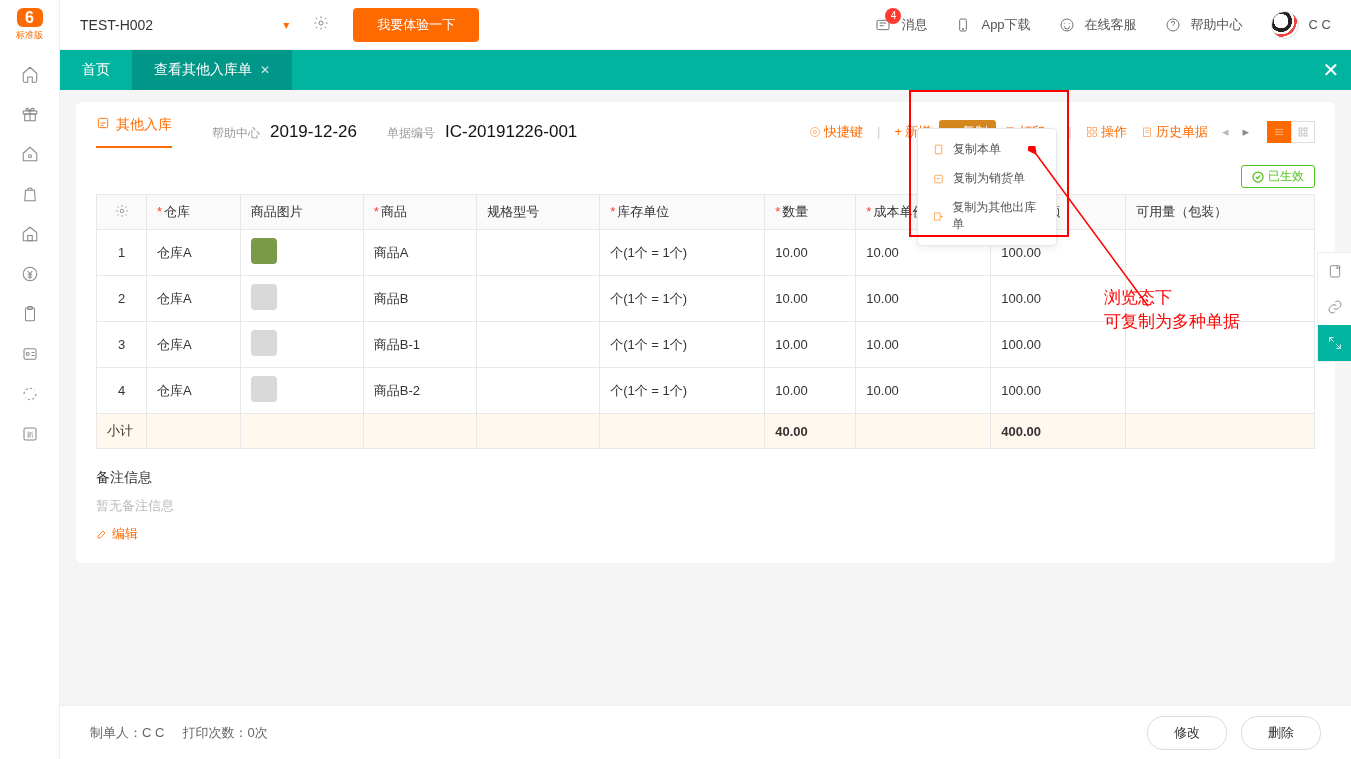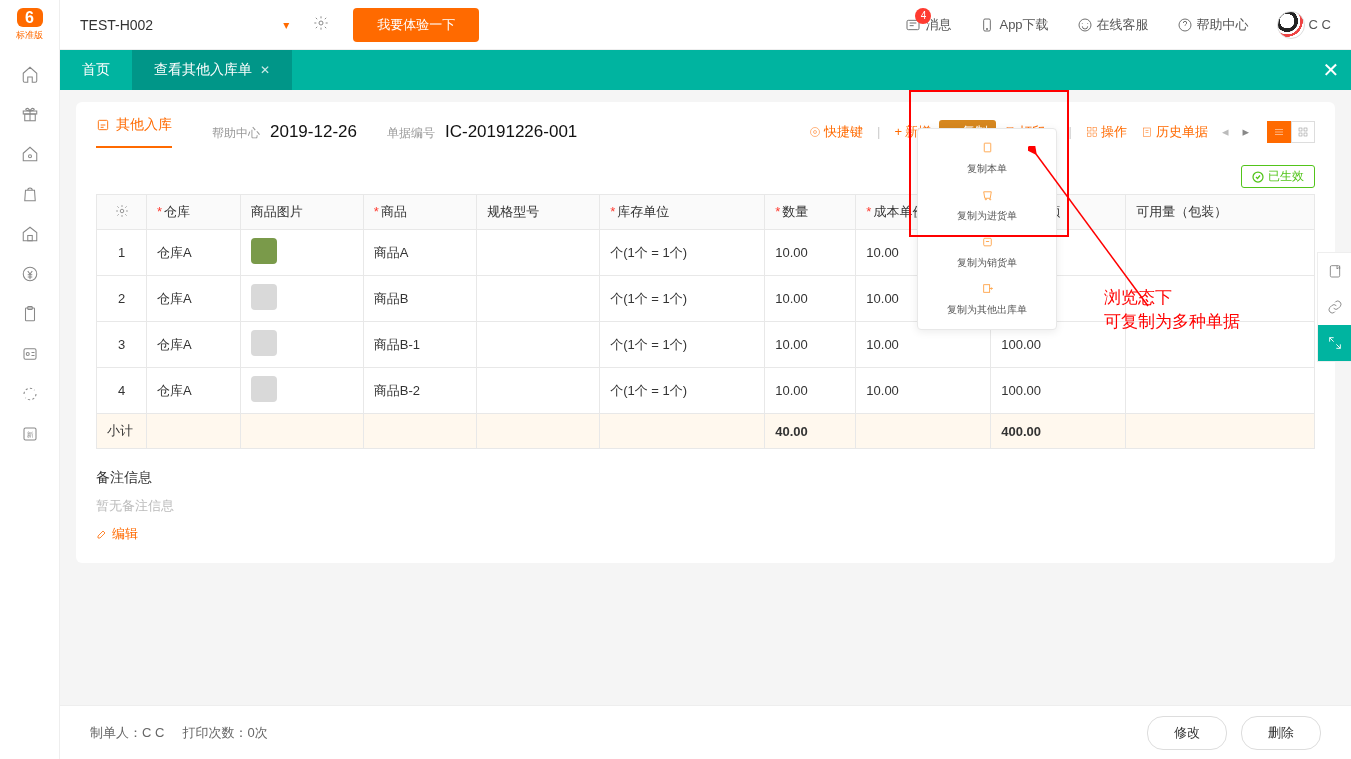--- a/index.html
+++ b/index.html
@@ -15,40 +15,40 @@
 .nav-icon svg { width: 18px; height: 18px; stroke: #888; fill: none; stroke-width: 1.4; }
 
 
 .main { flex: 1; display: flex; flex-direction: column; background: #bef264; }
 .topbar { height: 50px; display: flex; align-items: center; padding: 0 20px; border-bottom: 1px solid #eee; background: #fff; }
 .company-select { display: flex; align-items: center; gap: 130px; color: #333; font-size: 14px; }
 .chevron-down { color: #ff6a00; font-size: 12px; }
 .gear-top { margin-left: 24px; color: #888; }
 .try-btn { margin-left: 24px; background: #ff6a00; color: #fff; border: none; padding: 8px 24px; border-radius: 4px; font-size: 13px; cursor: pointer; }
 .topbar-right { margin-left: auto; display: flex; align-items: center; gap: 28px; color: #555; font-size: 13px; }
-.topbar-item { display: flex; align-items: center; gap: 4px; cursor: pointer; position: relative; }
+.topbar-item { display: flex; align-items: center; gap: 10px; cursor: pointer; position: relative; }
 .topbar-item svg { width: 16px; height: 16px; stroke: #666; fill: none; stroke-width: 1.4; }
 .badge-dot { position: absolute; top: -8px; left: 10px; background: #ff3b30; color: #fff; border-radius: 50%; width: 16px; height: 16px; font-size: 10px; display: flex; align-items: center; justify-content: center; }
 .avatar { width: 28px; height: 28px; border-radius: 50%; background: radial-gradient(circle at 35% 35%, #fff 0%, #fff 30%, #222 31%, #222 45%, #fff 46%, #fff 55%, #e44 56%, #e44 65%, #fff 66%); border: 1px solid #ddd; }
 
 
 .tabs-strip { height: 40px; background: #00b4a0; display: flex; align-items: stretch; }
 .tab { padding: 0 22px; display: flex; align-items: center; color: #fff; font-size: 14px; cursor: pointer; }
 .tab.home { background: #00b4a0; }
 .tab.active { background: #009688; }
 .tab-close { margin-left: 8px; font-size: 12px; opacity: 0.8; }
 .tabs-close-all { margin-left: auto; width: 40px; display: flex; align-items: center; justify-content: center; color: #fff; cursor: pointer; background: #00b4a0; font-size: 20px; }
 
 
 .content { flex: 1; padding: 12px 16px; overflow: auto; background: #f5f5f5; position: relative; }
 .card { background: #fff; border-radius: 6px; }
 
 
 .card-head { display: flex; align-items: center; padding: 14px 20px 10px 20px; position: relative; }
-.sub-tab { display: flex; align-items: center; gap: 6px; color: #ff6a00; font-size: 14px; padding-bottom: 12px; border-bottom: 2px solid #ff6a00; margin-bottom: -1px; }
+.sub-tab { display: flex; gap: 6px; color: #ff6a00; font-size: 14px; padding-bottom: 12px; border-bottom: 2px solid #ff6a00; margin-bottom: -1px; }
 .sub-tab svg { width: 14px; height: 14px; stroke: #ff6a00; fill: none; stroke-width: 1.6; }
 .head-meta { margin-left: 40px; display: flex; align-items: baseline; gap: 10px; color: #333; font-size: 14px; }
 .head-meta .label { color: #999; font-size: 12px; }
 .head-meta .val { font-size: 17px; color: #111; }
 .head-actions { margin-left: auto; display: flex; align-items: center; gap: 2px; color: #666; font-size: 13px; }
 .ha-item { display: flex; align-items: center; gap: 3px; padding: 3px 6px; border-radius: 3px; cursor: pointer; white-space: nowrap; }
 .ha-item svg { width: 12px; height: 12px; }
 .ha-item.orange { color: #ff6a00; }
 .ha-item.copy-active { background: #d6871f; color: #fff; padding: 3px 8px; }
 .ha-sep { color: #ccc; margin: 0 6px; }
@@ -58,21 +58,21 @@
 .vt-btn svg { width: 12px; height: 12px; }
 .vt-btn.active svg { stroke: #fff; }
 
 
 .red-box { position: absolute; border: 2px solid #ff0000; pointer-events: none; }
 .red-arrow { position: absolute; pointer-events: none; }
 .red-text { position: absolute; color: #ff0000; font-size: 17px; line-height: 1.4; pointer-events: none; }
 
 
 .dropdown { position: absolute; background: #fff; border: 1px solid #e8e8e8; box-shadow: 0 2px 8px rgba(0,0,0,0.08); border-radius: 4px; padding: 6px 0; width: 140px; }
-.dd-item { padding: 6px 14px; display: flex; align-items: center; gap: 8px; font-size: 10px; color: #555; cursor: pointer; flex-direction: column; }
+.dd-item { padding: 6px 14px; display: flex; align-items: center; gap: 8px; font-size: 12px; color: #555; cursor: pointer; }
 .dd-item svg { width: 13px; height: 13px; stroke: #ff9933; fill: none; stroke-width: 1.5; }
 
 
 .status-row { display: flex; justify-content: flex-end; padding: 8px 20px 6px; }
 .status-badge { border: 1px solid #52c41a; color: #52c41a; border-radius: 3px; padding: 2px 10px; font-size: 12px; display: flex; align-items: center; gap: 4px; }
 
 
 .form-row { display: flex; padding: 6px 30px 18px; gap: 380px; font-size: 13px; }
 .form-field .req { color: #ff3b30; margin-right: 2px; }
 .form-field .flabel { color: #666; }
@@ -433,28 +433,20 @@
 
       <div class="dropdown" style="top:38px; left:857px;">
         <div class="dd-item">
             <svg viewBox="0 0 24 24">
               <rect x="6" y="4" width="12" height="16" rx="1"></rect>
             </svg>
             <span>复制本单</span>
           </div>
         <div class="dd-item">
             <svg viewBox="0 0 24 24">
-              <path d="M5 7h14l-2 12H7z"></path>
-              <circle cx="9" cy="21" r="1"></circle>
-              <circle cx="17" cy="21" r="1"></circle>
-            </svg>
-            <span>复制为进货单</span>
-          </div>
-        <div class="dd-item">
-            <svg viewBox="0 0 24 24">
               <rect x="5" y="6" width="14" height="14" rx="2"></rect>
               <path d="M9 12h6"></path>
             </svg>
             <span>复制为销货单</span>
           </div>
         <div class="dd-item">
             <svg viewBox="0 0 24 24">
               <rect x="5" y="5" width="11" height="14"></rect>
               <path d="M16 12h5m-2-2l2 2-2 2"></path>
             </svg>

